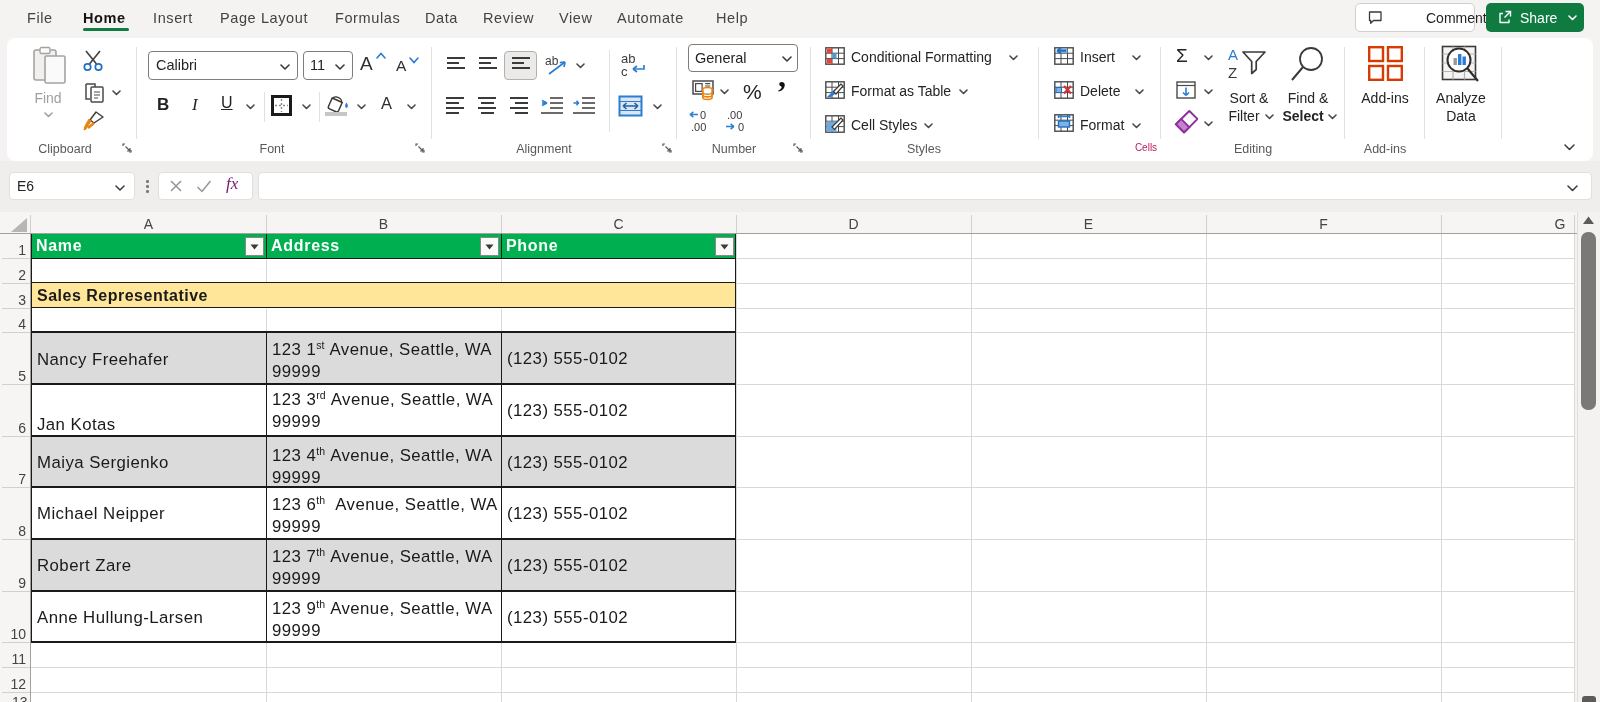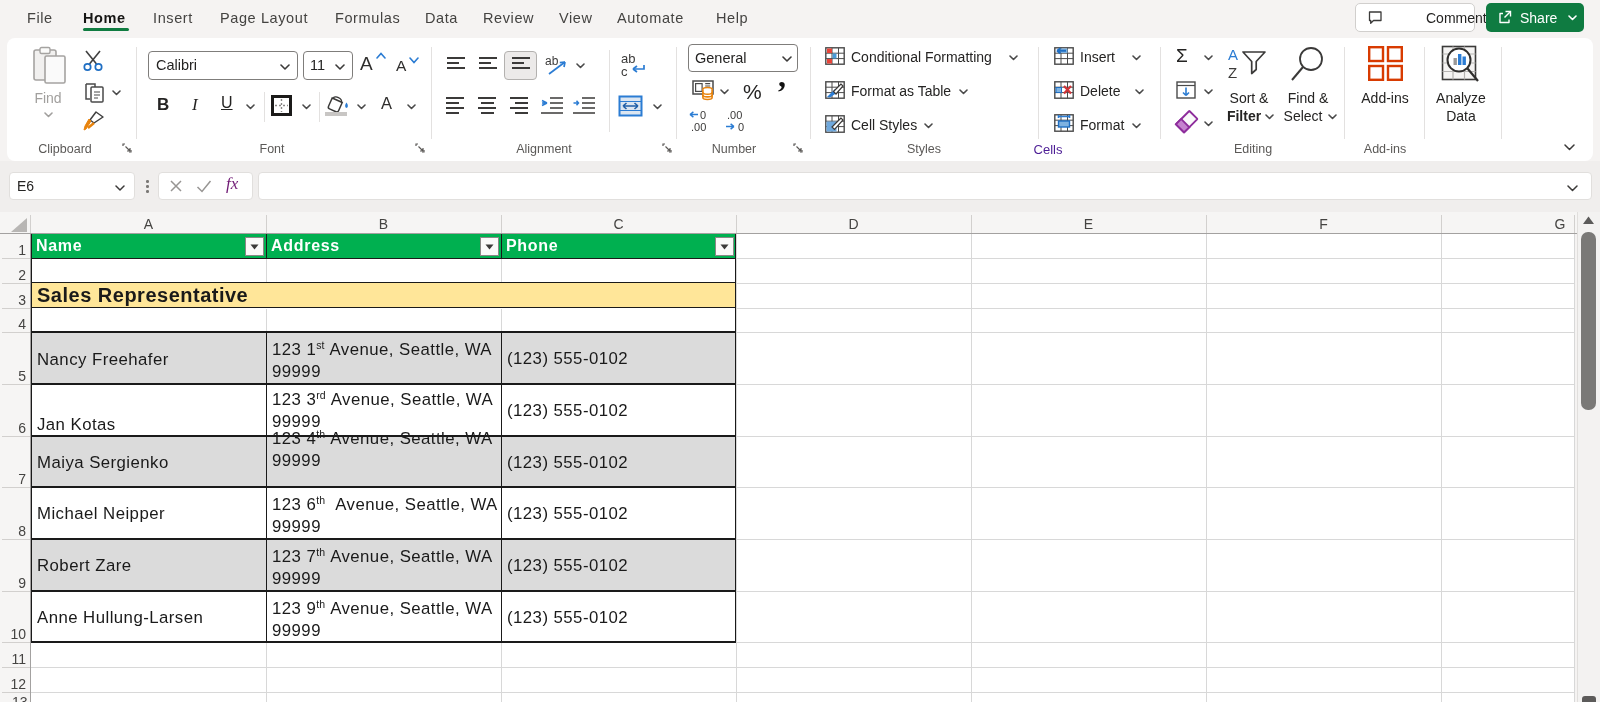--- a/index.html
+++ b/index.html
@@ -38,21 +38,21 @@
 <div style="position:absolute;left:1038px;top:47px;width:1px;height:92px;background:#e3e1e0;"></div>
 <div style="position:absolute;left:1160px;top:47px;width:1px;height:92px;background:#e3e1e0;"></div>
 <div style="position:absolute;left:1344px;top:47px;width:1px;height:92px;background:#e3e1e0;"></div>
 <div style="position:absolute;left:1424px;top:47px;width:1px;height:92px;background:#e3e1e0;"></div>
 <div style="position:absolute;left:1501px;top:47px;width:1px;height:92px;background:#e3e1e0;"></div>
 <div style="position:absolute;left:65px;top:142px;transform:translateX(-50%);font-size:12.5px;color:#5b5957;font-weight:normal;white-space:nowrap;">Clipboard</div>
 <div style="position:absolute;left:272px;top:142px;transform:translateX(-50%);font-size:12.5px;color:#5b5957;font-weight:normal;white-space:nowrap;">Font</div>
 <div style="position:absolute;left:544px;top:142px;transform:translateX(-50%);font-size:12.5px;color:#5b5957;font-weight:normal;white-space:nowrap;">Alignment</div>
 <div style="position:absolute;left:734px;top:142px;transform:translateX(-50%);font-size:12.5px;color:#5b5957;font-weight:normal;white-space:nowrap;">Number</div>
 <div style="position:absolute;left:924px;top:142px;transform:translateX(-50%);font-size:12.5px;color:#5b5957;font-weight:normal;white-space:nowrap;">Styles</div>
-<div style="position:absolute;left:1048px;top:142px;transform:translateX(-50%);font-size:13px;color:#4c1d95;font-weight:normal;white-space:nowrap;">Cells</div>
+<div style="position:absolute;left:1146px;top:142px;transform:translateX(-50%);font-size:10px;color:#be185d;font-weight:normal;white-space:nowrap;">Cells</div>
 <div style="position:absolute;left:1253px;top:142px;transform:translateX(-50%);font-size:12.5px;color:#5b5957;font-weight:normal;white-space:nowrap;">Editing</div>
 <div style="position:absolute;left:1385px;top:142px;transform:translateX(-50%);font-size:12.5px;color:#5b5957;font-weight:normal;white-space:nowrap;">Add-ins</div>
 <svg style="position:absolute;left:122px;top:143px" width="10" height="10" viewBox="0 0 10 10">
     <path d="M1 3 V1 H3 M7 9 H9 V7" fill="none" stroke="#5b5957" stroke-width="1.2"></path>
     <path d="M3.5 3.5 L8 8 M8 8 v-3 M8 8 h-3" fill="none" stroke="#5b5957" stroke-width="1.2"></path>
   </svg>
 <svg style="position:absolute;left:415px;top:143px" width="10" height="10" viewBox="0 0 10 10">
     <path d="M1 3 V1 H3 M7 9 H9 V7" fill="none" stroke="#5b5957" stroke-width="1.2"></path>
     <path d="M3.5 3.5 L8 8 M8 8 v-3 M8 8 h-3" fill="none" stroke="#5b5957" stroke-width="1.2"></path>
   </svg>
@@ -302,30 +302,30 @@
 </svg>
 <svg style="position:absolute;left:1203.5px;top:120.75px" width="9" height="6.5" viewBox="0 0 9 6.5">
     <path d="M1 1 L4.5 4.5 L8 1" fill="none" stroke="#4a4a4a" stroke-width="1.6" stroke-linecap="round" stroke-linejoin="round"></path>
   </svg>
 <svg style="position:absolute;left:1228px;top:46px" width="44" height="34" viewBox="0 0 44 34">
 <text x="0" y="14" font-size="15" fill="#2b7cd3" font-family="Liberation Sans">A</text>
 <text x="0" y="32" font-size="15" fill="#3b3a39" font-family="Liberation Sans">Z</text>
 <path d="M15 6 h22 l-8.8 9.5 v8 l-4.5 4 v-12 Z" fill="#fff" stroke="#3b3a39" stroke-width="1.7" stroke-linejoin="round"></path>
 </svg>
 <div style="position:absolute;left:1249px;top:90px;transform:translateX(-50%);font-size:14px;color:#252423;font-weight:normal;white-space:nowrap;">Sort &amp;</div>
-<div style="position:absolute;left:1244px;top:108px;transform:translateX(-50%);font-size:14px;color:#252423;font-weight:bold;white-space:nowrap;">Filter</div>
+<div style="position:absolute;left:1244px;top:108px;transform:translateX(-50%);font-size:14px;color:#252423;font-weight:normal;white-space:nowrap;">Filter</div>
 <svg style="position:absolute;left:1264.5px;top:113.75px" width="9" height="6.5" viewBox="0 0 9 6.5">
     <path d="M1 1 L4.5 4.5 L8 1" fill="none" stroke="#4a4a4a" stroke-width="1.6" stroke-linecap="round" stroke-linejoin="round"></path>
   </svg>
 <svg style="position:absolute;left:1289px;top:45px" width="38" height="38" viewBox="0 0 38 38">
 <circle cx="22" cy="14" r="11" fill="none" stroke="#3b3a39" stroke-width="1.8"></circle>
 <path d="M14 22 L3 35" stroke="#3b3a39" stroke-width="2"></path>
 </svg>
 <div style="position:absolute;left:1308px;top:90px;transform:translateX(-50%);font-size:14px;color:#252423;font-weight:normal;white-space:nowrap;">Find &amp;</div>
-<div style="position:absolute;left:1303px;top:108px;transform:translateX(-50%);font-size:14px;color:#252423;font-weight:normal;white-space:nowrap;">Select</div>
+<div style="position:absolute;left:1303px;top:108px;transform:translateX(-50%);font-size:14px;color:#252423;font-weight:bold;white-space:nowrap;">Select</div>
 <svg style="position:absolute;left:1327.5px;top:113.75px" width="9" height="6.5" viewBox="0 0 9 6.5">
     <path d="M1 1 L4.5 4.5 L8 1" fill="none" stroke="#4a4a4a" stroke-width="1.6" stroke-linecap="round" stroke-linejoin="round"></path>
   </svg>
 <svg style="position:absolute;left:1367px;top:45px" width="37" height="37" viewBox="0 0 37 37">
 <rect x="2.2" y="2.2" width="13.8" height="13.8" fill="none" stroke="#d83b01" stroke-width="2.4"></rect>
 <rect x="21" y="2.2" width="13.8" height="13.8" fill="none" stroke="#d83b01" stroke-width="2.4"></rect>
 <rect x="2.2" y="21" width="13.8" height="13.8" fill="none" stroke="#d83b01" stroke-width="2.4"></rect>
 <rect x="21" y="21" width="13.8" height="13.8" fill="none" stroke="#d83b01" stroke-width="2.4"></rect>
 </svg>
 <div style="position:absolute;left:1385px;top:90px;transform:translateX(-50%);font-size:14px;color:#252423;font-weight:normal;white-space:nowrap;">Add-ins</div>
@@ -441,41 +441,41 @@
 <div style="position:absolute;left:480px;top:237px;width:19px;height:19px;background:#fafaf9;border:1px solid #8a8886;"></div>
 <svg style="position:absolute;left:485px;top:244px" width="9" height="6" viewBox="0 0 9 6">
     <path d="M0.5 0.5 h8 L4.5 5.5 Z" fill="#3b3a39"></path>
   </svg>
 <div style="position:absolute;left:715px;top:237px;width:19px;height:19px;background:#fafaf9;border:1px solid #8a8886;"></div>
 <svg style="position:absolute;left:720px;top:244px" width="9" height="6" viewBox="0 0 9 6">
     <path d="M0.5 0.5 h8 L4.5 5.5 Z" fill="#3b3a39"></path>
   </svg>
 <div style="position:absolute;left:31px;top:258px;width:705px;height:25px;background:#fff;"></div>
 <div style="position:absolute;left:31px;top:283px;width:705px;height:25px;background:#FFE699;"></div>
-<div style="position:absolute;left:37px;top:283px;width:600px;height:25px;display:flex;align-items:center;font-size:20px;font-weight:bold;color:#1a1a1a;letter-spacing:0.5px;">Sales Representative</div>
+<div style="position:absolute;left:37px;top:283px;width:600px;height:25px;display:flex;align-items:center;font-size:16px;font-weight:bold;color:#1a1a1a;letter-spacing:0.5px;">Sales Representative</div>
 <div style="position:absolute;left:31px;top:308px;width:705px;height:24px;background:#fff;"></div>
 <div style="position:absolute;left:266px;top:259px;width:1px;height:23px;background:#d8d8d8;"></div>
 <div style="position:absolute;left:266px;top:309px;width:1px;height:22px;background:#d8d8d8;"></div>
 <div style="position:absolute;left:501px;top:259px;width:1px;height:23px;background:#d8d8d8;"></div>
 <div style="position:absolute;left:501px;top:309px;width:1px;height:22px;background:#d8d8d8;"></div>
 <div style="position:absolute;left:31px;top:332px;width:705px;height:52px;background:#DBDBDB;"></div>
 <div style="position:absolute;left:37px;top:334px;width:220px;height:52px;display:flex;align-items:center;font-size:16.8px;color:#1a1a1a;letter-spacing:0.45px;">Nancy Freehafer</div>
 <div style="position:absolute;left:272px;top:336px;width:226px;height:45px;display:flex;flex-direction:column;justify-content:center;font-size:16.8px;color:#1a1a1a;line-height:22px;letter-spacing:0.45px;">
     <div>123 1<sup style="font-size:10.5px;vertical-align:6px;letter-spacing:0;">st</sup>&nbsp;Avenue, Seattle, WA<br>99999</div>
   </div>
 <div style="position:absolute;left:507px;top:334px;width:220px;height:50px;display:flex;align-items:center;font-size:16.8px;color:#1a1a1a;letter-spacing:0.45px;">(123)&nbsp;555-0102</div>
 <div style="position:absolute;left:31px;top:384px;width:705px;height:52px;background:#ffffff;"></div>
 <div style="position:absolute;left:37px;top:400px;width:220px;height:50px;display:flex;align-items:center;font-size:16.8px;color:#1a1a1a;letter-spacing:0.45px;">Jan Kotas</div>
 <div style="position:absolute;left:272px;top:388px;width:226px;height:45px;display:flex;flex-direction:column;justify-content:flex-end;font-size:16.8px;color:#1a1a1a;line-height:22px;letter-spacing:0.45px;">
     <div>123 3<sup style="font-size:10.5px;vertical-align:6px;letter-spacing:0;">rd</sup>&nbsp;Avenue, Seattle, WA<br>99999</div>
   </div>
 <div style="position:absolute;left:507px;top:386px;width:220px;height:50px;display:flex;align-items:center;font-size:16.8px;color:#1a1a1a;letter-spacing:0.45px;">(123)&nbsp;555-0102</div>
 <div style="position:absolute;left:31px;top:436px;width:705px;height:51px;background:#DBDBDB;"></div>
 <div style="position:absolute;left:37px;top:438px;width:220px;height:49px;display:flex;align-items:center;font-size:16.8px;color:#1a1a1a;letter-spacing:0.45px;">Maiya Sergienko</div>
-<div style="position:absolute;left:272px;top:428px;width:226px;height:44px;display:flex;flex-direction:column;justify-content:flex-end;font-size:16.8px;color:#1a1a1a;line-height:22px;letter-spacing:0.45px;">
+<div style="position:absolute;left:272px;top:440px;width:226px;height:44px;display:flex;flex-direction:column;justify-content:flex-start;font-size:16.8px;color:#1a1a1a;line-height:22px;letter-spacing:0.45px;">
     <div>123 4<sup style="font-size:10.5px;vertical-align:6px;letter-spacing:0;">th</sup>&nbsp;Avenue, Seattle, WA<br>99999</div>
   </div>
 <div style="position:absolute;left:507px;top:438px;width:220px;height:49px;display:flex;align-items:center;font-size:16.8px;color:#1a1a1a;letter-spacing:0.45px;">(123)&nbsp;555-0102</div>
 <div style="position:absolute;left:31px;top:487px;width:705px;height:52px;background:#ffffff;"></div>
 <div style="position:absolute;left:37px;top:489px;width:220px;height:50px;display:flex;align-items:center;font-size:16.8px;color:#1a1a1a;letter-spacing:0.45px;">Michael Neipper</div>
 <div style="position:absolute;left:272px;top:491px;width:226px;height:45px;display:flex;flex-direction:column;justify-content:center;font-size:16.8px;color:#1a1a1a;line-height:22px;letter-spacing:0.45px;">
     <div>123 6<sup style="font-size:10.5px;vertical-align:6px;letter-spacing:0;">th</sup>&nbsp;&nbsp;Avenue, Seattle, WA<br>99999</div>
   </div>
 <div style="position:absolute;left:507px;top:489px;width:220px;height:50px;display:flex;align-items:center;font-size:16.8px;color:#1a1a1a;letter-spacing:0.45px;">(123)&nbsp;555-0102</div>
 <div style="position:absolute;left:31px;top:539px;width:705px;height:52px;background:#DBDBDB;"></div>

